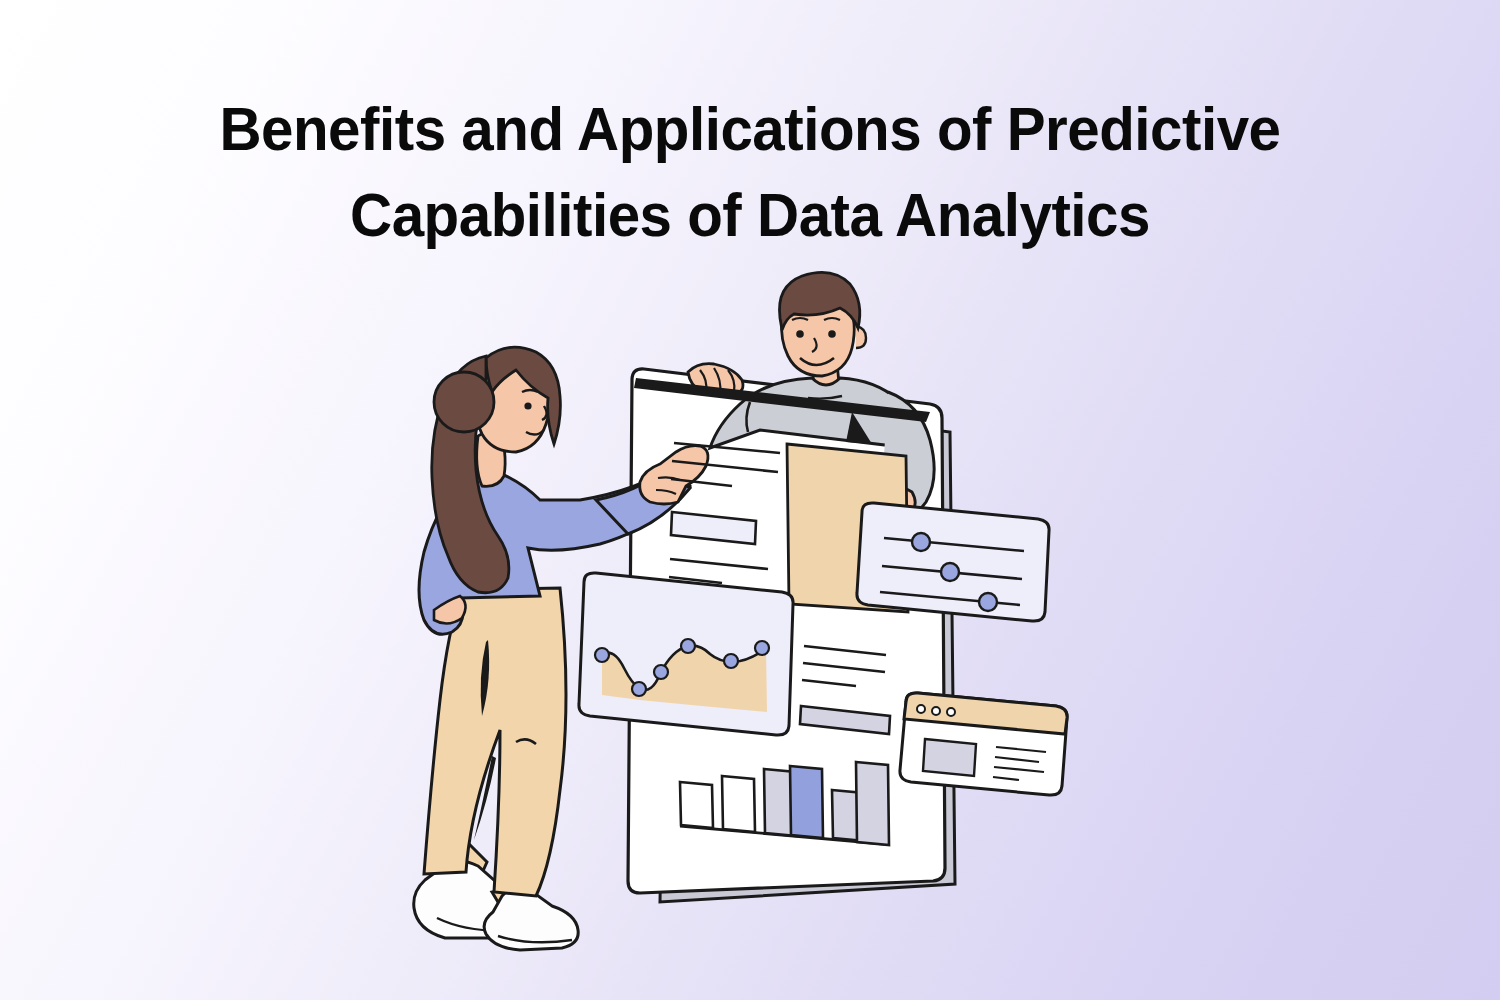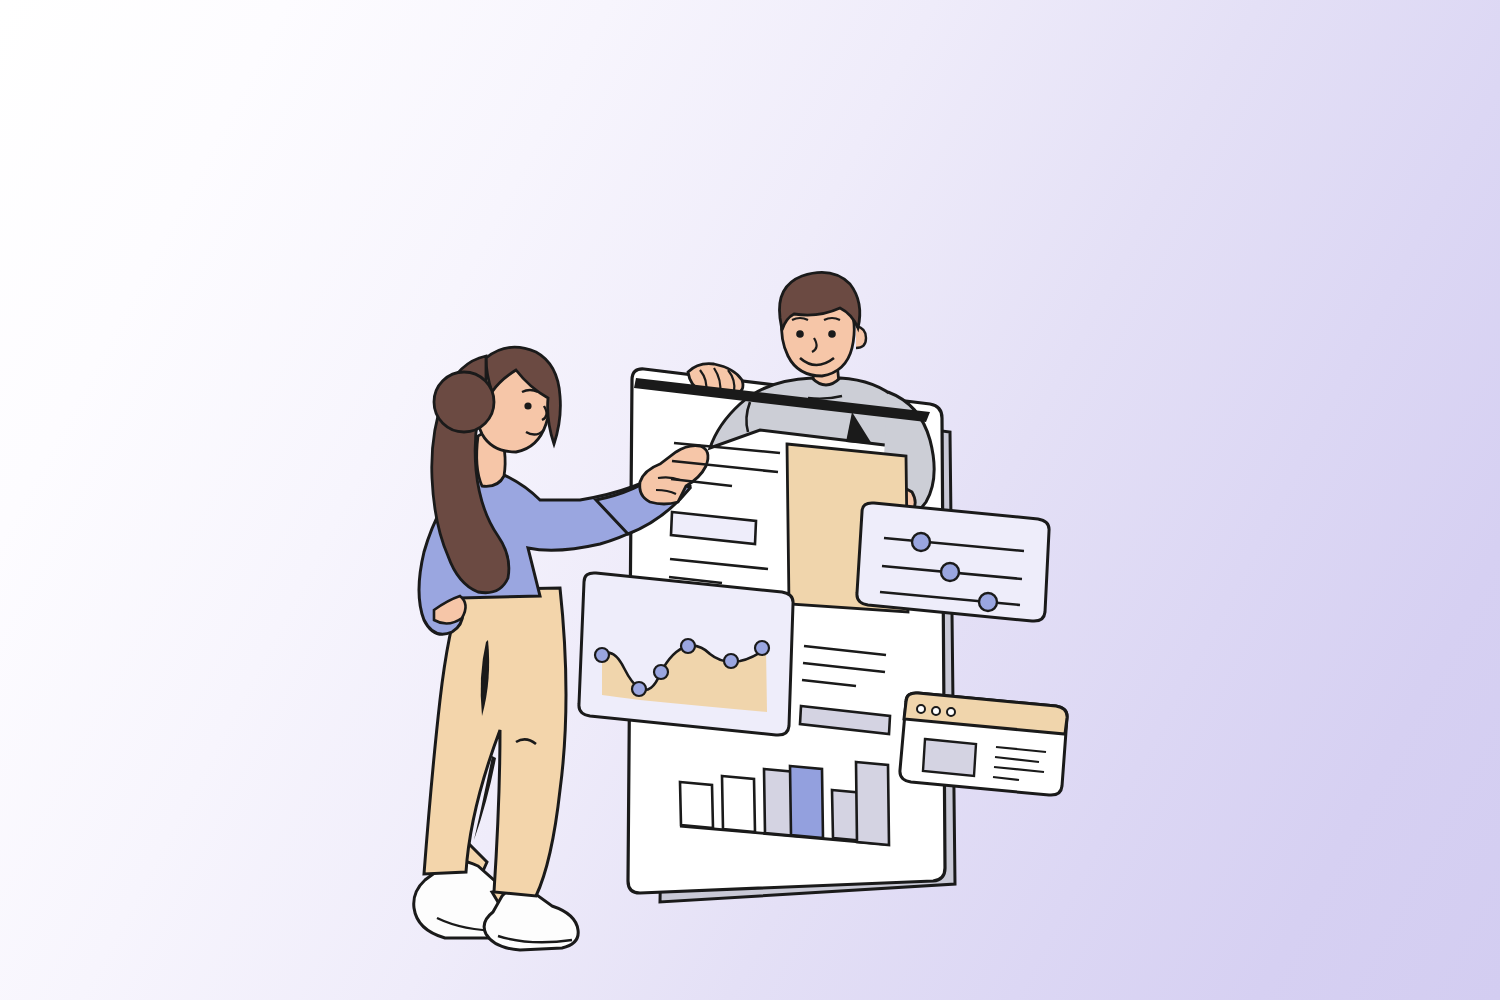--- a/index.html
+++ b/index.html
@@ -50,20 +50,24 @@
     top: 0;
     width: 1500px;
     height: 1000px;
   }
 </style>
 </head>
 <body>
 
 <div id="page">
 
+  <div id="title-block">
+    <div class="title-line">Benefits and Applications of Predictive</div>
+    <div class="title-line">Capabilities of Data Analytics</div>
+  </div>
 
   <svg id="illustration" viewBox="0 0 1500 1000">
 
     <g>
       <path d="M660 392 L940 428 L945 880 L650 898 Z" fill="#c9c9d6" stroke="#1a1a1a" stroke-width="3" transform="translate(10,4)"></path>
       <path d="M632 380 Q632 368 644 369 L930 404 Q942 406 942 418 L945 868 Q945 880 933 881 L640 893 Q628 893 628 881 Z" fill="#ffffff" stroke="#1a1a1a" stroke-width="3.2"></path>
     </g>
 
     <g>
       <path d="M487 862 L470 900 Q455 918 440 900 Q424 886 432 874 L470 845 Z" fill="#f3d5ab" stroke="#1a1a1a" stroke-width="3"></path>

